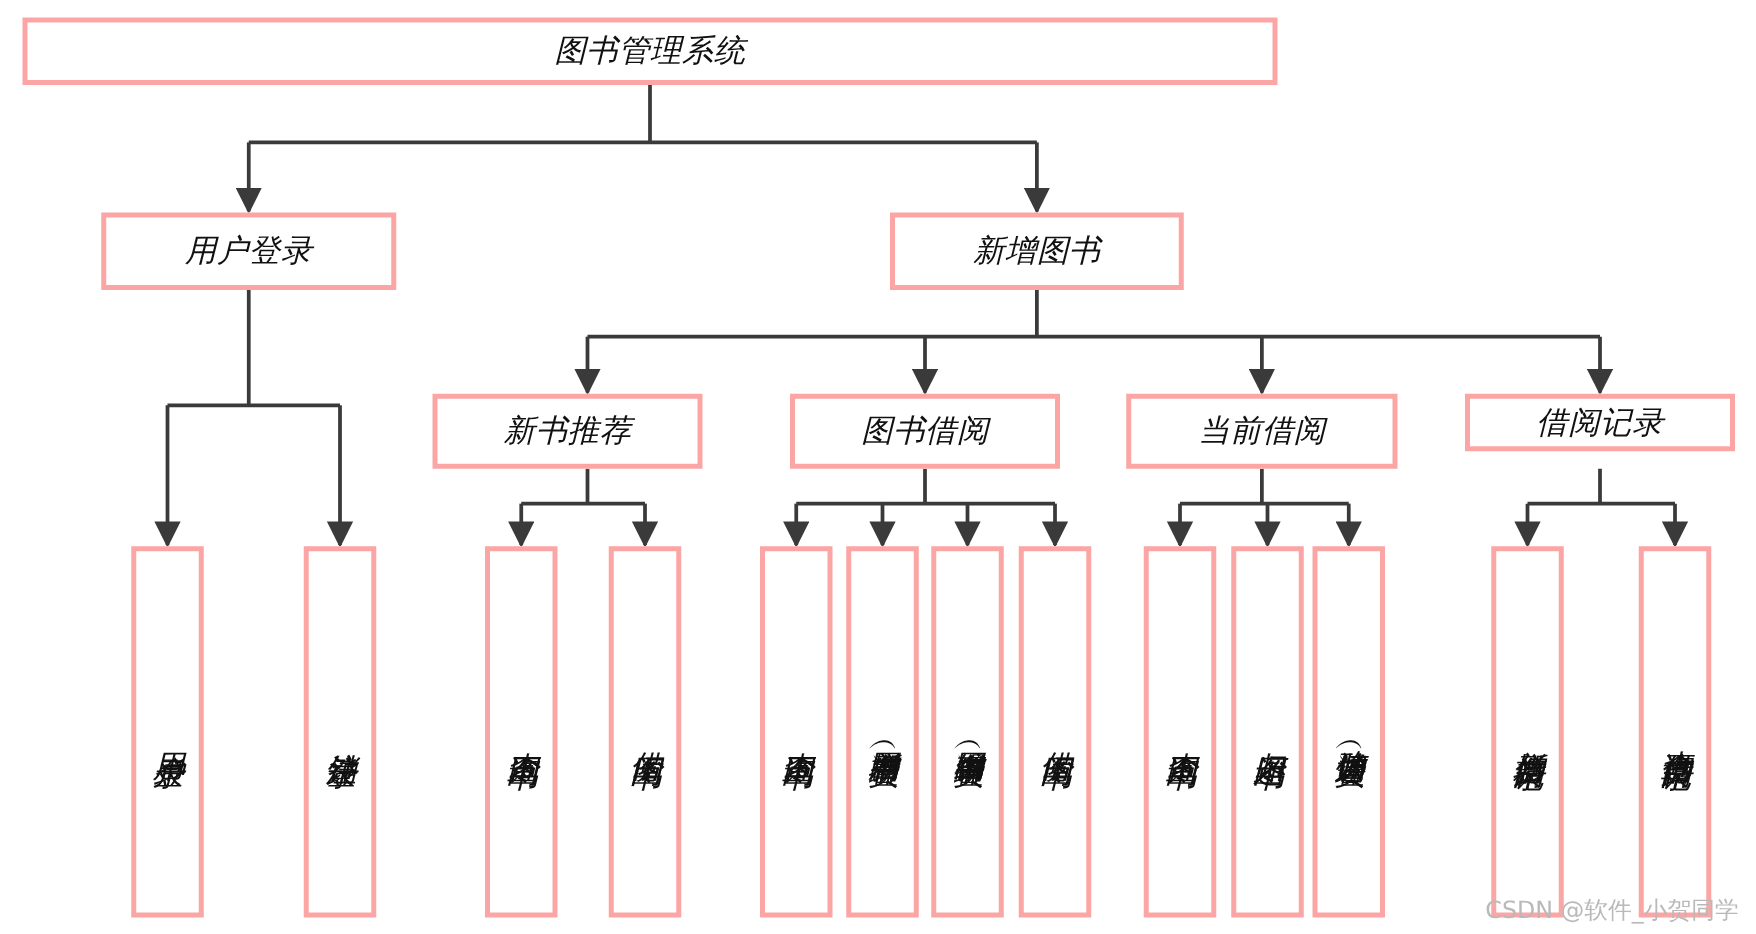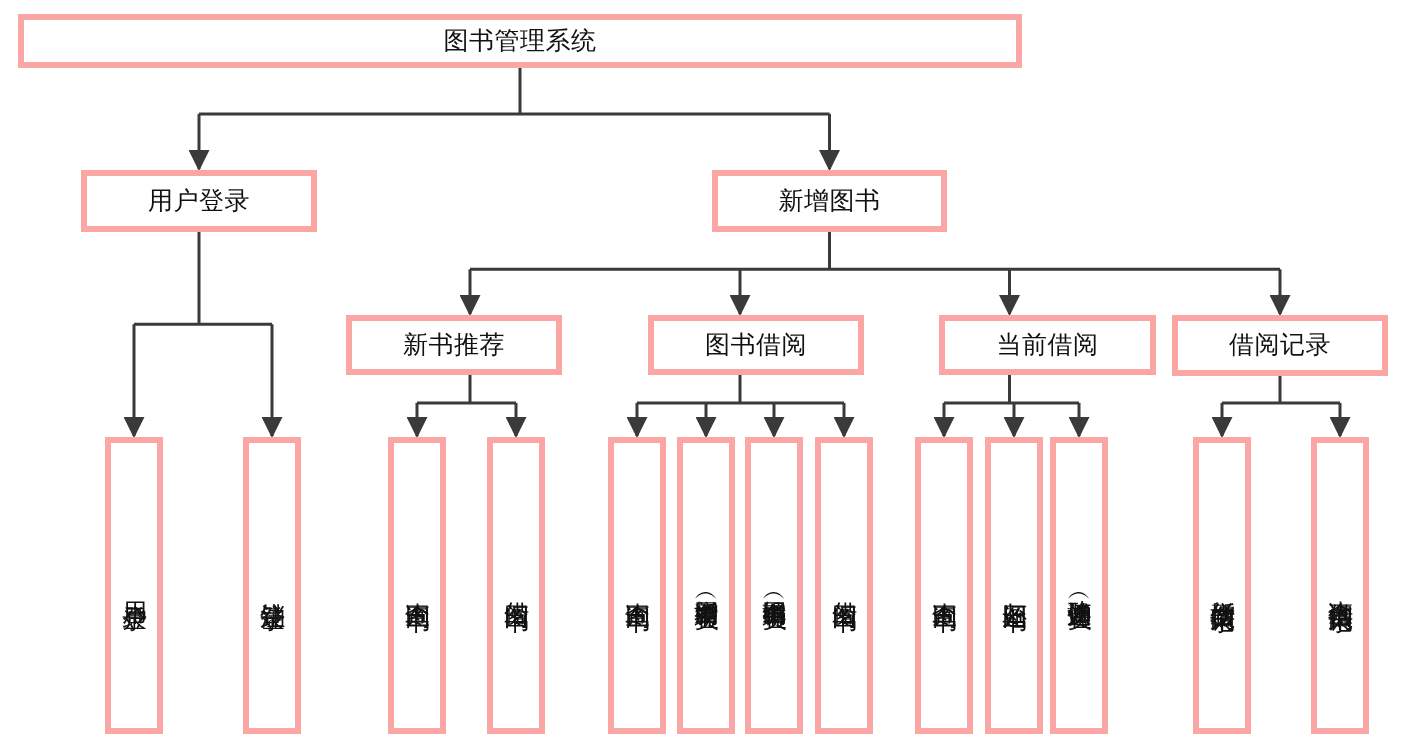--- a/index.html
+++ b/index.html
@@ -22,26 +22,27 @@
     left: 0;
     top: 0;
     width: 1405px;
     height: 747px;
     pointer-events: none;
   }
   .node {
     position: absolute;
     box-sizing: border-box;
     background: #ffffff;
-    border: 6px solid #fca5a5;
+    border: 4px solid #fca5a5;
     display: flex;
     align-items: center;
     justify-content: center;
     text-align: center;
     color: #111111;
+    font-style: italic;
   }
   .node .label {
     display: block;
     line-height: 1.22;
     letter-spacing: 0.5px;
     white-space: pre-wrap;
   }
   .node.h .label {
     font-size: 25px;
   }
@@ -124,27 +125,27 @@
       </div>
       <div class="node h" style="left: 81px; top: 170px; width: 236px; height: 62px;">
         <span class="label">用户登录</span>
       </div>
       <div class="node h" style="left: 712px; top: 170px; width: 235px; height: 62px;">
         <span class="label">新增图书</span>
       </div>
       <div class="node h" style="left: 346px; top: 315px; width: 216px; height: 60px;">
         <span class="label">新书推荐</span>
       </div>
-      <div class="node h" style="left: 632px; top: 315px; width: 216px; height: 60px; margin-left: 16px;">
+      <div class="node h" style="left: 632px; top: 315px; width: 216px; height: 60px;">
         <span class="label">图书借阅</span>
       </div>
-      <div class="node h" style="left: 939px; top: 315px; width: 217px; height: 60px;">
+      <div class="node h" style="left: 901px; top: 315px; width: 217px; height: 60px;">
         <span class="label">当前借阅</span>
       </div>
-      <div class="node h" style="left: 1172px; top: 315px; width: 216px; height: 61px;">
+      <div class="node h" style="left: 1172px; top: 315px; width: 216px; height: 46px;">
         <span class="label">借阅记录</span>
       </div>
       <div class="node v" style="left: 105px; top: 437px; width: 58px; height: 297px;">
         <span class="label">用户登录</span>
       </div>
       <div class="node v" style="left: 243px; top: 437px; width: 58px; height: 297px;">
         <span class="label">注销登录</span>
       </div>
       <div class="node v" style="left: 388px; top: 437px; width: 58px; height: 297px;">
         <span class="label">查询图书</span>
@@ -174,13 +175,14 @@
         <span class="label">确认归还（管理员）</span>
       </div>
       <div class="node v" style="left: 1193px; top: 437px; width: 58px; height: 297px;">
         <span class="label">新增借阅记录</span>
       </div>
       <div class="node v" style="left: 1311px; top: 437px; width: 58px; height: 297px;">
         <span class="label">查询借阅记录</span>
       </div>
     </div>
 
+  <div class="watermark">CSDN @软件_小贺同学</div>
 </div>
 
 </body></html>

